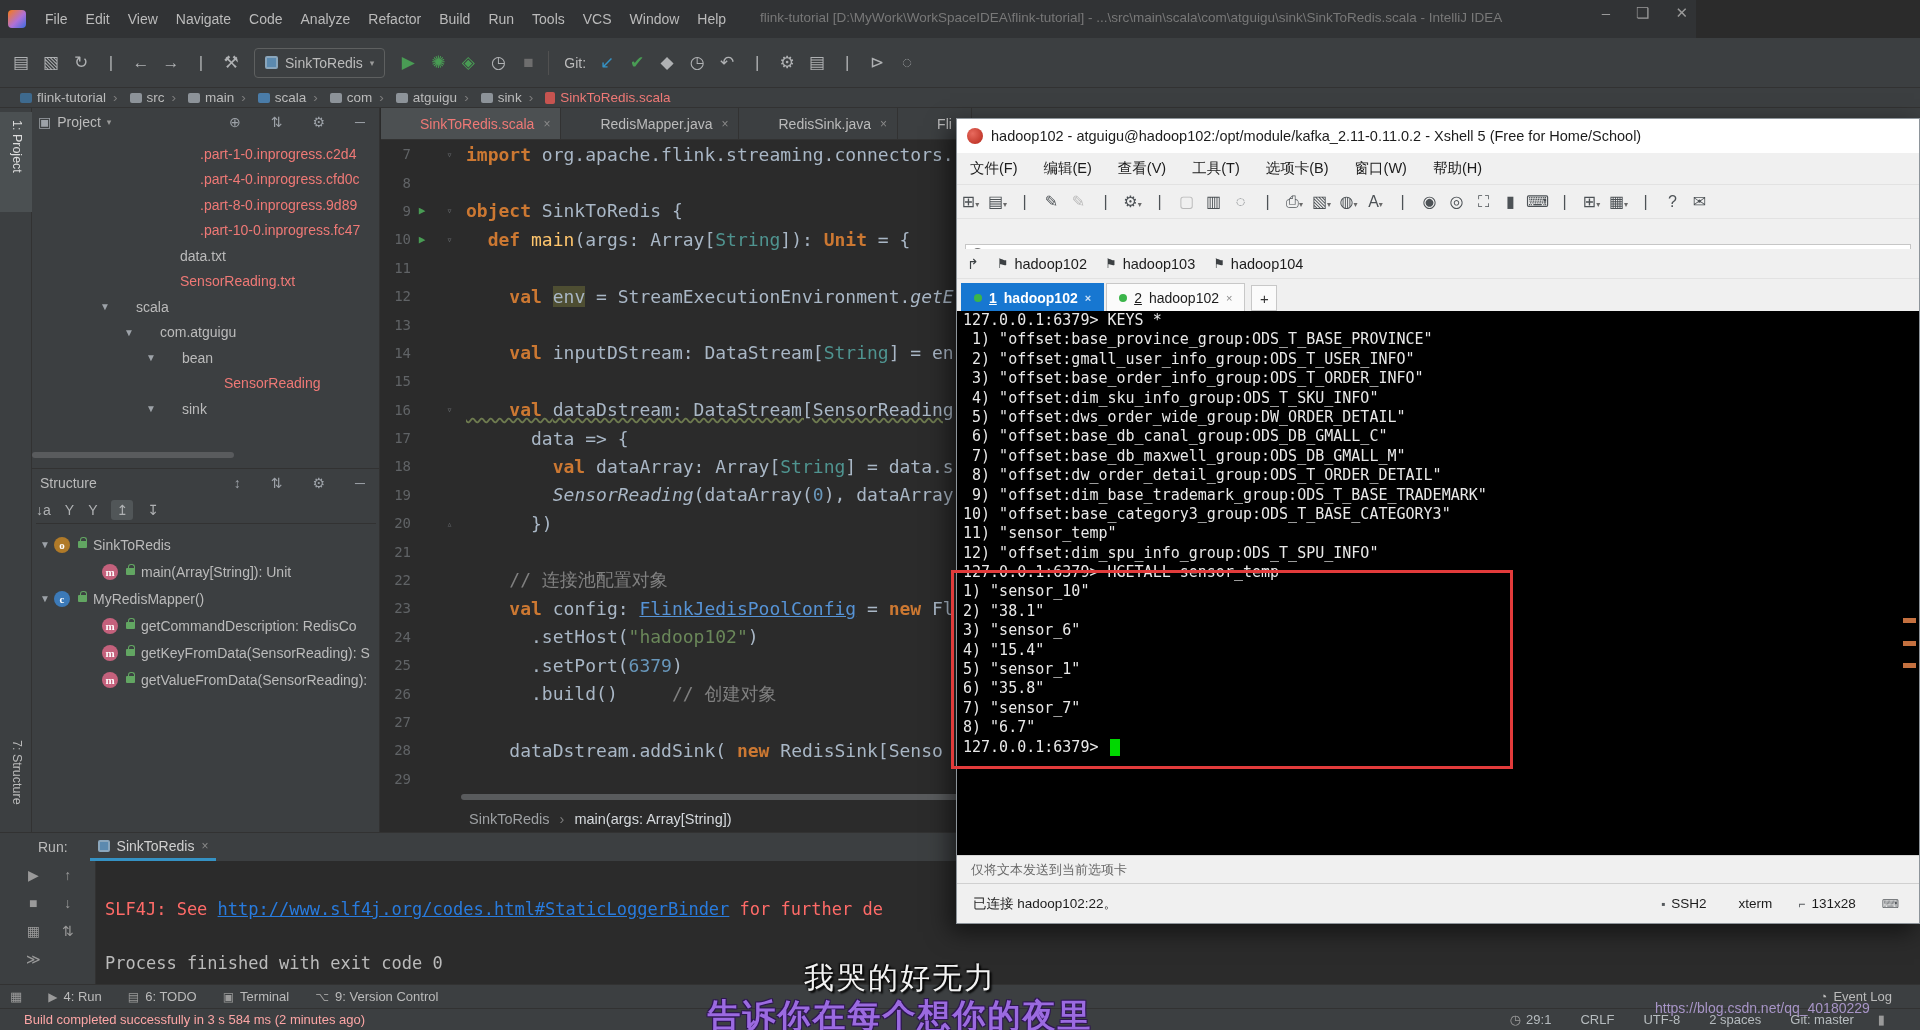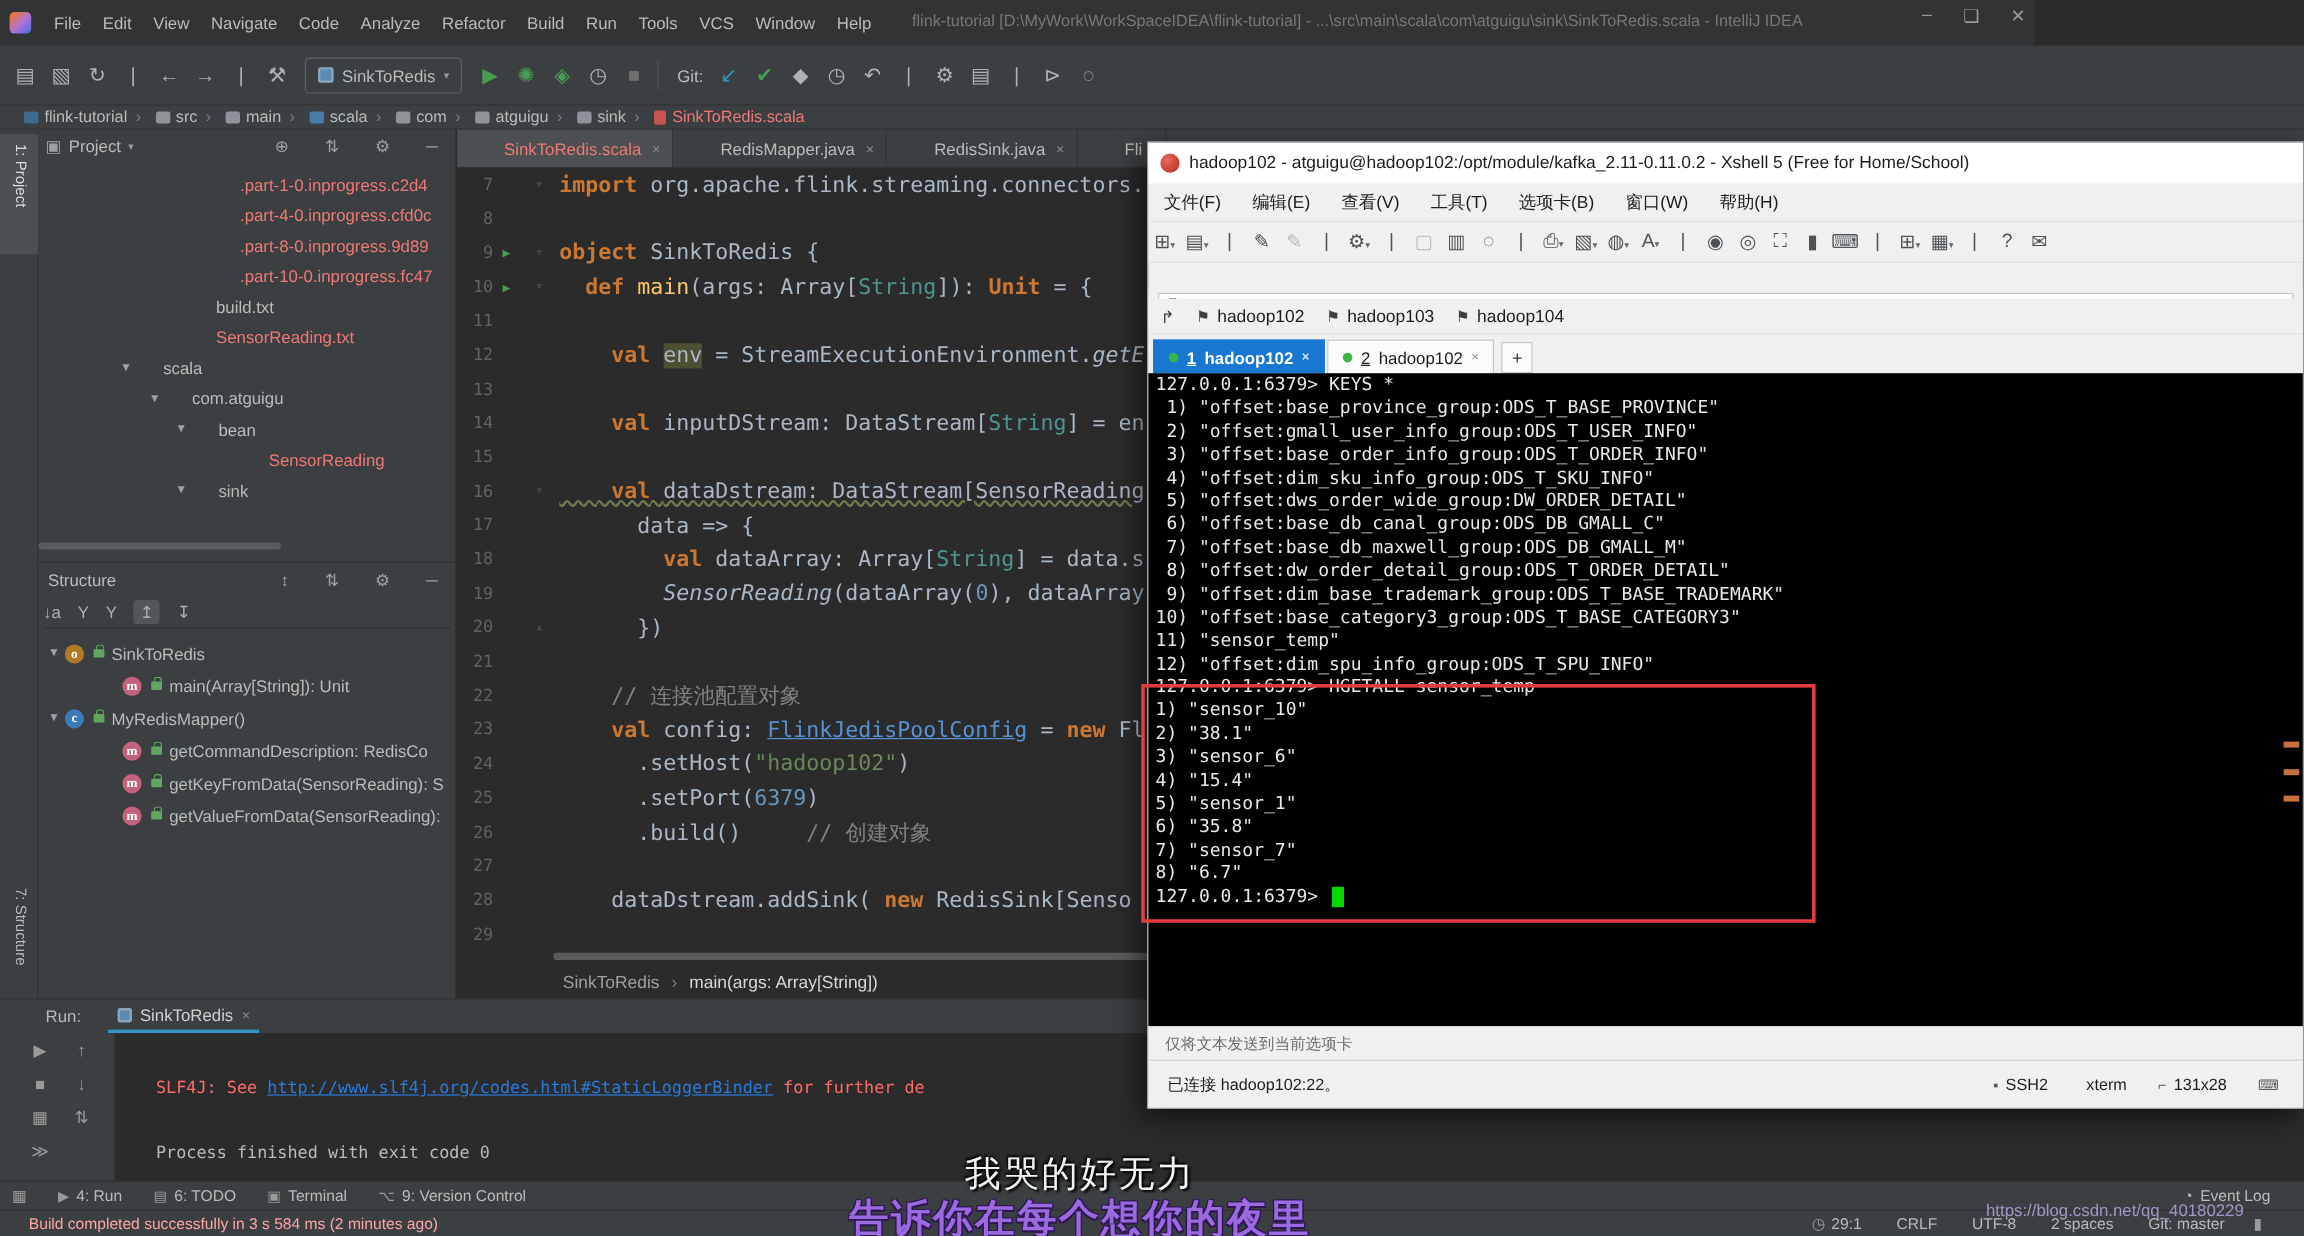--- a/index.html
+++ b/index.html
@@ -95,21 +95,21 @@
   
   .run-panel { left:0; top:832px; width:1920px; height:152px; background:#3c3f41; border-top:1px solid #323232; z-index:1; }
   .run-tabrow { position:absolute; left:0; top:0; width:100%; height:28px; display:flex; align-items:center; }
   .run-label { color:#bbbbbb; font-size:14px; margin-left:38px; }
   .run-tab { display:flex; align-items:center; gap:7px; margin-left:22px; padding:0 8px; height:100%; color:#d0d0d0; font-size:14px; border-bottom:3px solid #3592c4; }
   .run-tab .cfg-ic { width:12px; height:12px; background:#5c8aaf; border:2px solid #8aa6bc; border-radius:2px; }
   .console { position:absolute; left:0; top:28px; width:100%; height:124px; background:#2b2b2b; }
   .console-gutter { position:absolute; left:0; top:0; width:96px; height:100%; background:#3c3f41; border-right:1px solid #323232; }
   .cg-col { position:absolute; top:6px; display:flex; flex-direction:column; gap:12px; align-items:center; }
   .cg-col span { font-size:14px; color:#9a9a9a; }
-  .conline { position:absolute; left:130px; white-space:pre; font-family:"DejaVu Sans Mono", monospace; font-size:14px; }
+  .conline { position:absolute; left:105px; white-space:pre; font-family:"DejaVu Sans Mono", monospace; font-size:17px; }
   .seg.err { color:#ff6b68; }
   .seg.lnk { color:#287bde; text-decoration:underline; }
   .seg.out { color:#bbbbbb; }
 
   
   .bottom-bar { left:0; top:984px; width:1920px; height:24px; background:#3c3f41; border-top:1px solid #323232; display:flex; align-items:center; z-index:1; }
   .bb-item { display:flex; align-items:center; gap:6px; color:#bbbbbb; font-size:13px; margin-left:26px; }
   .bb-item .g { color:#9a9a9a; font-size:12px; }
   .bb-corner { color:#9a9a9a; font-size:13px; margin-left:10px; }
   .event-log { position:absolute; right:28px; display:flex; gap:6px; align-items:center; color:#bbbbbb; font-size:13px; }
@@ -323,21 +323,21 @@
 
         <div class="trow red" style="padding-left: 132px;">
           <span class="arrow"></span>
           <span class="ic file"></span>
           <span>.part-10-0.inprogress.fc47</span>
         </div>
 
         <div class="trow" style="padding-left: 112px;">
           <span class="arrow"></span>
           <span class="ic file"></span>
-          <span>build.txt</span>
+          <span>data.txt</span>
         </div>
 
         <div class="trow red" style="padding-left: 112px;">
           <span class="arrow"></span>
           <span class="ic file"></span>
           <span>SensorReading.txt</span>
         </div>
 
         <div class="trow" style="padding-left: 68px;">
           <span class="arrow">▼</span>

